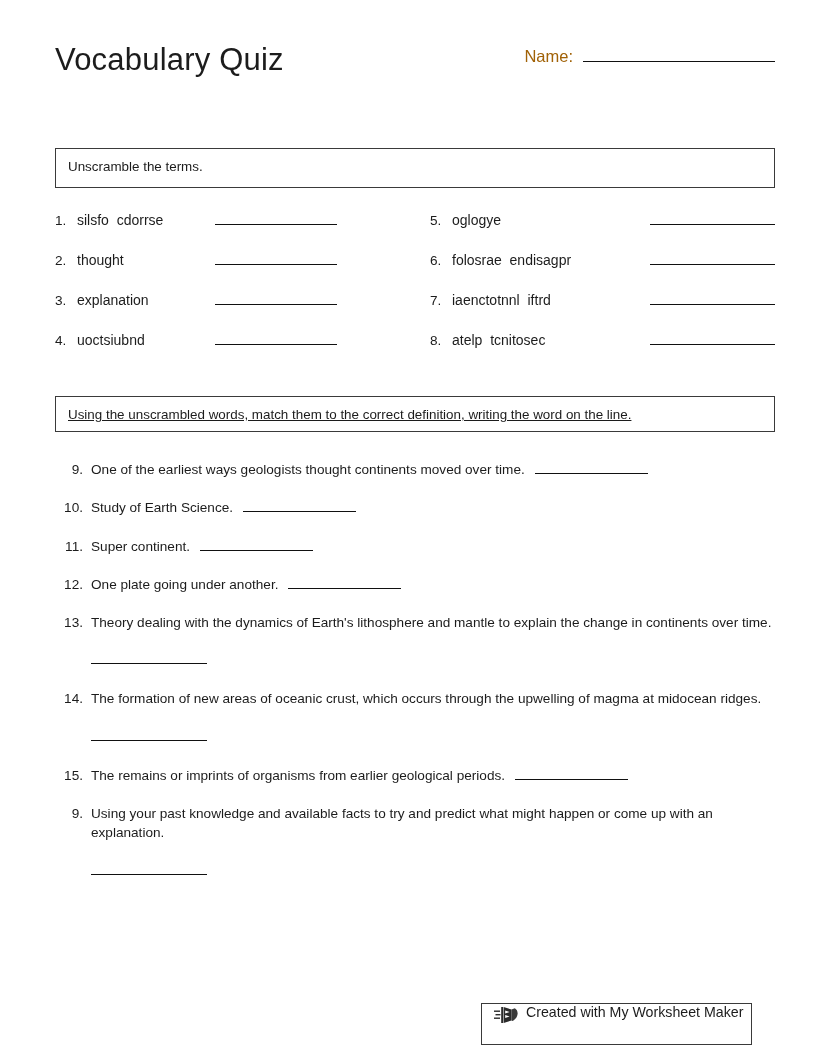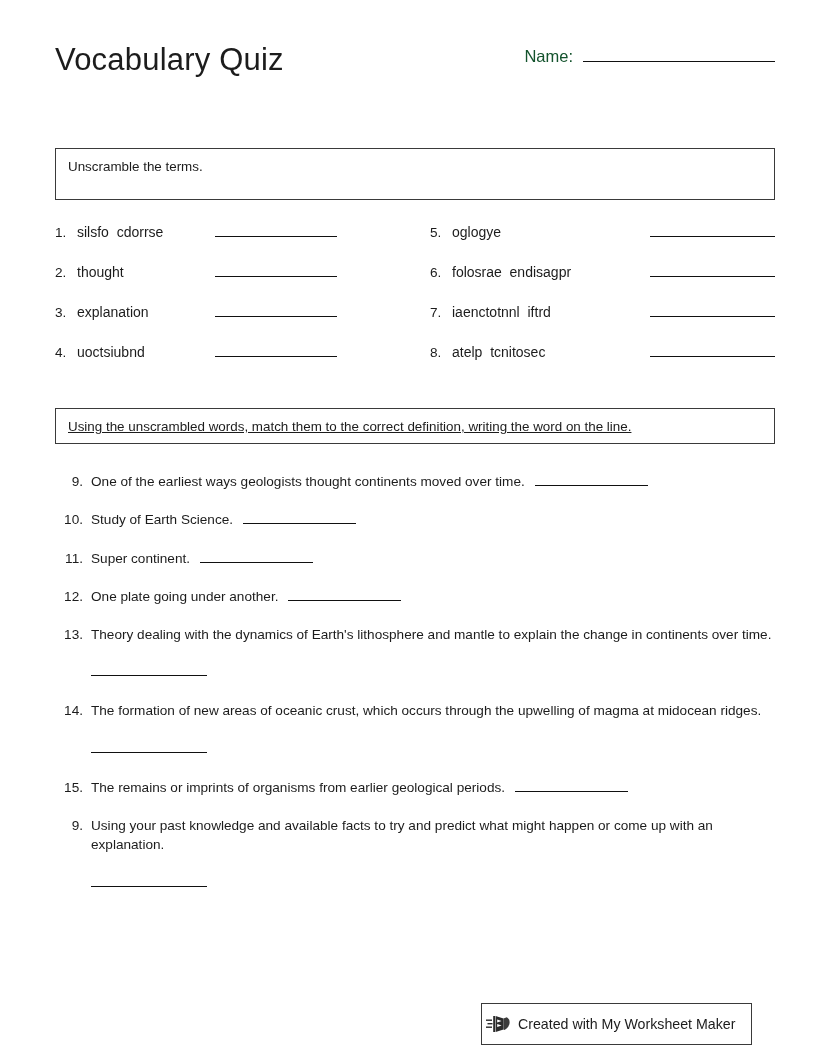--- a/index.html
+++ b/index.html
@@ -46,41 +46,41 @@
     width: 308px;
   }
   .nd-row {
     display: flex;
     align-items: baseline;
     justify-content: flex-end;
     margin-bottom: 11px;
   }
   .nd-label {
     font-size: 16.5px;
-    color: #14532d;
+    color: #a16207;
     white-space: nowrap;
     padding-right: 10px;
   }
   .nd-line {
     width: 192px;
     border-bottom: 1.4px solid #111;
     height: 17px;
   }
 
   
   .instruction-box {
     box-sizing: border-box;
     border: 1.2px solid #3a3a3a;
     background: #fff;
     padding: 10px 12px;
     font-size: 13.4px;
     color: #1c1c1c;
     line-height: 1.2;
   }
-  .ib-1 { margin-top: 56px; height: 52px; }
+  .ib-1 { margin-top: 56px; height: 40px; }
   .ib-2 { margin-top: 26px; height: 36px; text-decoration: underline; }
 
   
   .scramble {
     margin-top: 22px;
     display: grid;
     grid-template-columns: 375px 345px;
     row-gap: 0;
   }
   .scr-item {
@@ -157,22 +157,21 @@
   .footer-badge {
     position: absolute;
     left: 481px;
     top: 1003px;
     width: 271px;
     height: 42px;
     box-sizing: border-box;
     border: 1.2px solid #3a3a3a;
     background: #fff;
     display: flex;
-    align-items: center;
-    padding-left: 4px;
+    padding-left: 12px;
   }
   .badge-logo {
     width: 26px;
     height: 22px;
     flex: 0 0 auto;
     margin-right: 6px;
     display: block;
   }
   .badge-text {
     font-size: 14.2px;

